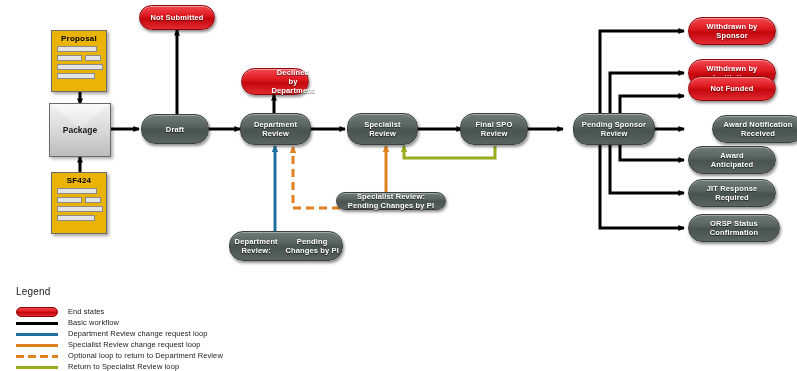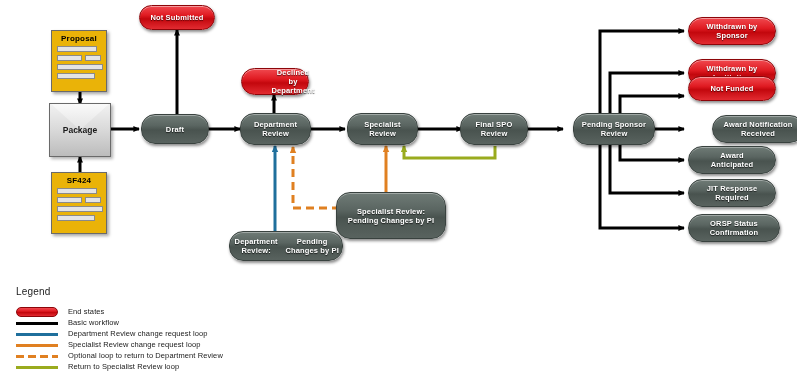--- a/index.html
+++ b/index.html
@@ -318,21 +318,21 @@
   <div class="node process" style="left:565px; top:113px; width:82px; height:32px; flex-direction:column;margin-left:8px;">
     <span>Pending Sponsor</span>
     <span>Review</span>
   </div>
 
   <div class="node process" style="left:229px; top:231px; width:114px; height:30px; flex-direction:row;">
     <span>Department Review:</span>
     <span>Pending Changes by PI</span>
   </div>
 
-  <div class="node process" style="left:336px; top:192px; width:110px; height:47px; flex-direction:column;">
+  <div class="node process" style="left:336px; top:192px; width:110px; height:18px; flex-direction:column;">
     <span>Specialist Review:</span>
     <span>Pending Changes by PI</span>
   </div>
 
   <div class="node process" style="left:712px; top:115px; width:92px; height:28px; flex-direction:column;">
     <span>Award Notification</span>
     <span>Received</span>
   </div>
 
   <div class="node process" style="left:688px; top:146px; width:88px; height:28px; flex-direction:column;">

